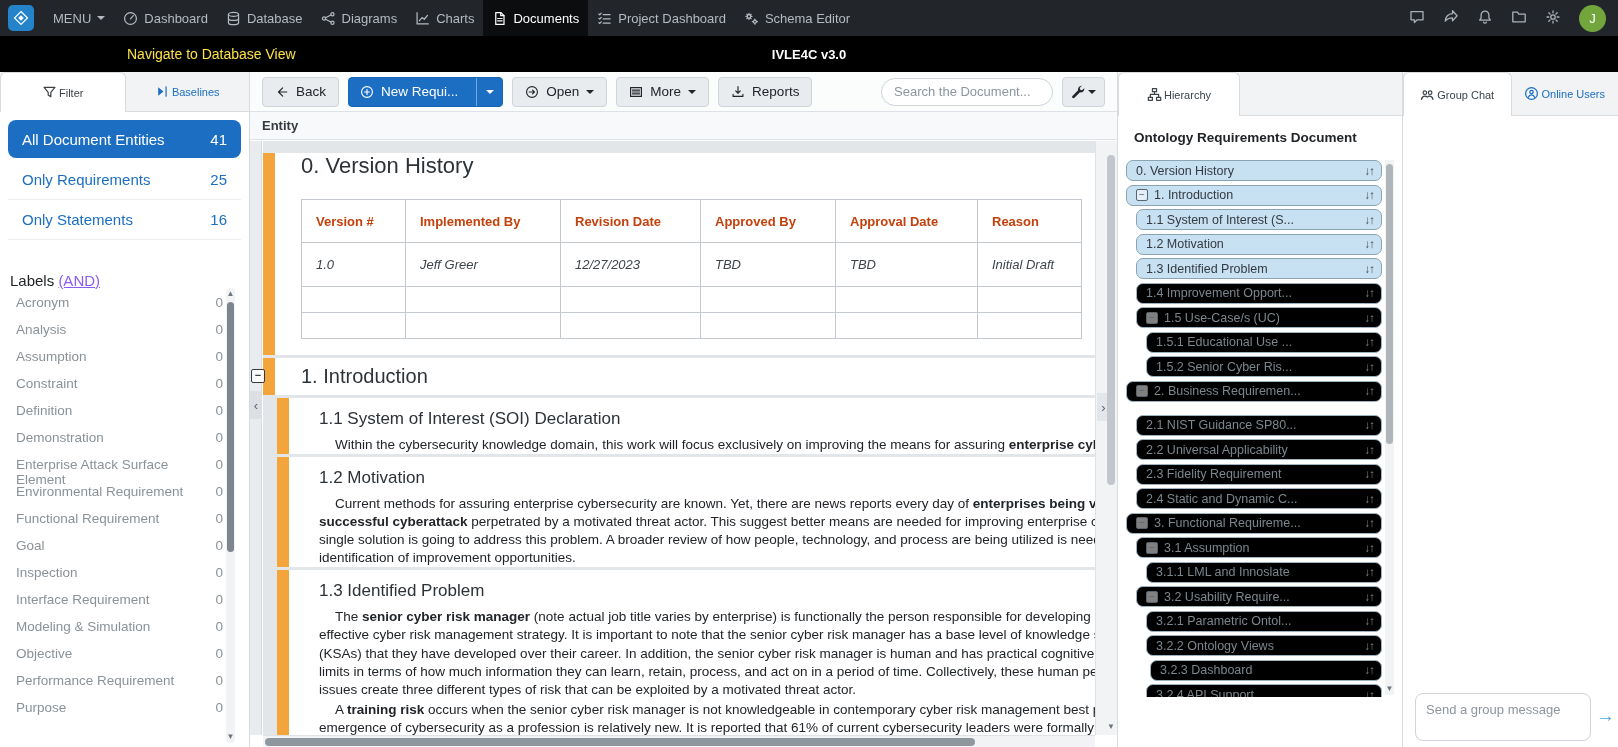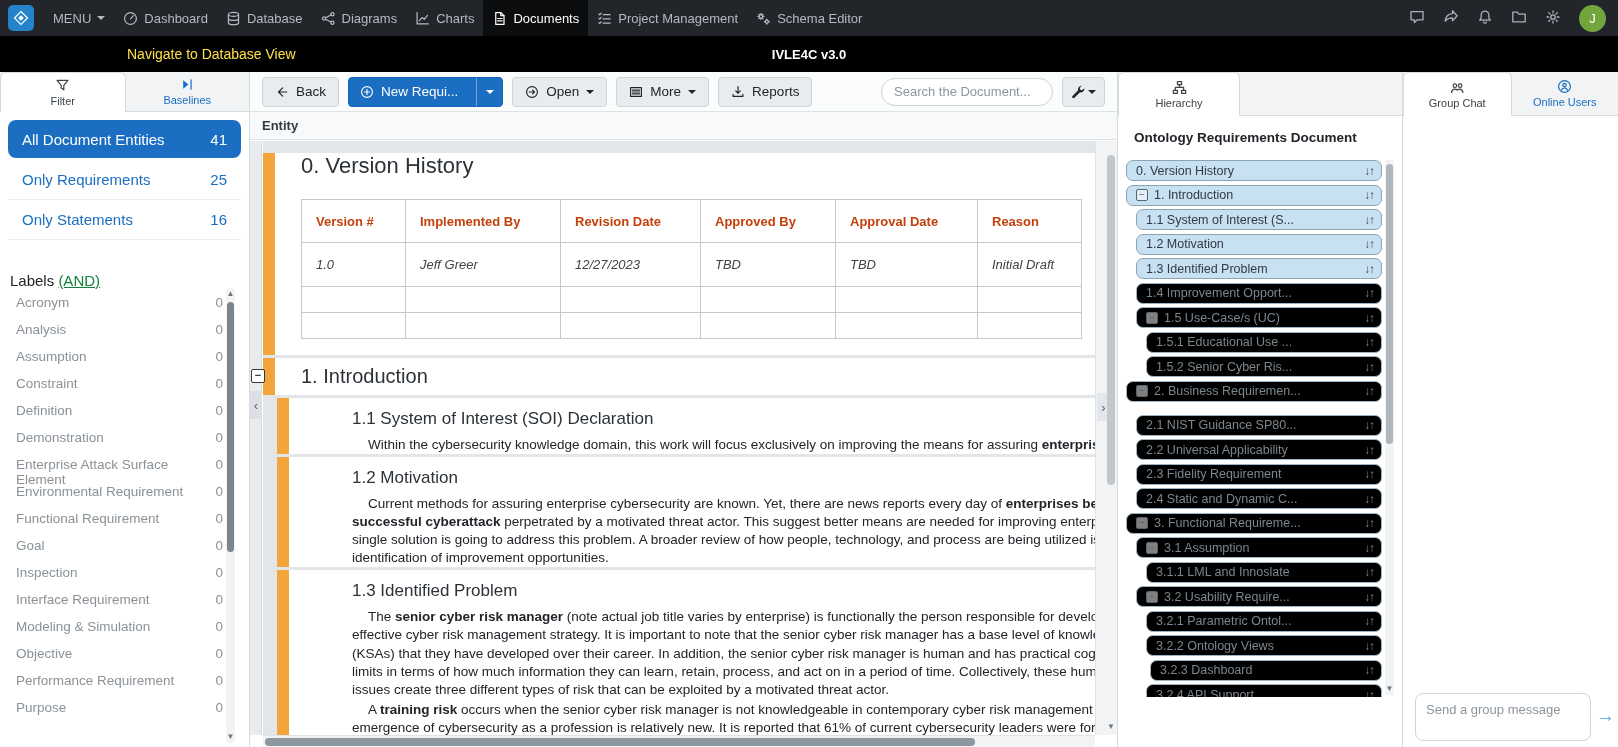--- a/index.html
+++ b/index.html
@@ -22,33 +22,33 @@
   
   .titlebar { height:36px; background:#000; position:relative; color:#fff; }
   .tb-title { position:absolute; left:50%; top:50%; transform:translate(-50%,-50%); font-weight:bold; font-size:13px; }
   .tb-tooltip { position:absolute; left:127px; top:50%; transform:translateY(-50%); color:#fde047; font-size:14px; }
 
   
   .main { position:absolute; top:72px; left:0; right:0; bottom:0; display:flex; }
 
   
   .ptabs { display:flex; height:44px; background:#f1f3f5; border-bottom:1px solid #d8dcdf; align-items:stretch; }
-  .ptab { flex:1; display:flex; flex-direction:column; align-items:center; justify-content:center; gap:2px; font-size:11px; color:#1b6ec2; cursor:pointer; }
+  .ptab { flex:1; display:flex; flex-direction:row; align-items:center; justify-content:center; gap:2px; font-size:11px; color:#1b6ec2; cursor:pointer; }
   .ptab .icon { color:#1b6ec2; }
   .ptab.active { background:#fff; color:#3c4349; border:1px solid #d8dcdf; border-bottom:none; border-top-left-radius:6px; border-top-right-radius:6px; margin-bottom:-1px; }
   .ptab.active .icon { color:#3c4349; }
 
   
   .sidebar { width:250px; position:relative; background:#fff; border-right:1px solid #d8dcdf; flex:0 0 auto; }
   .sidebar .ptabs { height:40px; }
   .filters { padding:8px 8px 0; }
   .filter-row { height:40px; display:flex; align-items:center; justify-content:space-between; padding:0 14px; font-size:15px; color:#1b6ec2; border-bottom:1px solid #eceef0; cursor:pointer; }
   .filter-row.selected { height:38px; background:#1b6ec2; color:#fff; border-radius:8px; border-bottom:none; margin-bottom:2px; }
   .labels-head { margin:32px 0 6px 10px; font-size:15px; color:#212529; }
-  .labels-head a { color:#15803d; text-decoration:underline; cursor:pointer; }
+  .labels-head a { color:#8b5cf6; text-decoration:underline; cursor:pointer; }
   .label-row { height:27px; display:flex; align-items:flex-start; justify-content:space-between; padding:0 26px 0 16px; color:#8a9298; font-size:13.5px; cursor:pointer; }
   .side-scroll { position:absolute; right:14px; top:216px; bottom:4px; width:9px; background:#f1f3f5; border-radius:4px; }
   .side-scroll .thumb { position:absolute; left:1px; right:1px; top:14px; height:250px; background:#7d868e; border-radius:4px; }
   .scroll-arrow { position:absolute; left:0; right:0; text-align:center; font-size:8px; color:#6c757d; line-height:10px; }
 
   
   .docpanel { flex:1; min-width:0; position:relative; background:#fff; }
   .toolbar { height:40px; border-bottom:1px solid #dee2e6; display:flex; align-items:center; padding:0 12px; gap:9px; background:#fbfcfc; }
   .btn { height:30px; padding:0 12px; background:#e9ecef; border:1px solid #ced4da; border-radius:4px; font-size:13.5px; color:#212529; display:inline-flex; align-items:center; gap:7px; cursor:pointer; white-space:nowrap; }
   .btn .icon svg { width:14px; height:14px; }
@@ -61,21 +61,21 @@
   .entitybar { height:28px; background:#f8f9fa; border-bottom:1px solid #dee2e6; display:flex; align-items:center; padding-left:12px; font-weight:bold; font-size:13px; color:#343a40; }
 
   .docbody { position:absolute; top:69px; left:0; right:0; bottom:0; }
   .gutter { position:absolute; left:0; top:0; bottom:12px; width:12px; background:#e9ecef; border-right:1px solid #d8dcdf; z-index:3; }
   .minusbox { position:absolute; left:1px; top:228px; width:14px; height:14px; background:#fff; border:1.5px solid #343a40; border-radius:2px; font:bold 11px/11px "Liberation Sans",sans-serif; text-align:center; color:#343a40; cursor:pointer; z-index:4; }
   .gchev { position:absolute; left:0; top:250px; width:12px; height:28px; background:#dcdfe3; border-radius:0 4px 4px 0; color:#5b646c; font-size:13px; display:flex; align-items:center; justify-content:center; cursor:pointer; }
   .docscroll { position:absolute; left:13px; right:22px; top:0; bottom:12px; overflow:hidden; background:#e3e6e9; }
   .docinner { width:955px; }
   .card { position:relative; background:#fff; margin-bottom:3px; }
   .card .obar { position:absolute; left:0; top:0; bottom:0; width:12px; background:#f3a43b; }
-  .card.child { margin-left:14px;padding-left:33px; }
+  .card.child { margin-left:14px; }
   .h2 { font-size:22px; font-weight:400; color:#2c3237; margin:12px 0 0 38px; }
   .h3 { font-size:20px; font-weight:400; color:#2c3237; padding:7px 0 7px 38px; }
   .h4 { font-size:17px; font-weight:400; color:#2c3237; margin:0; padding:11px 0 7px 42px; }
   .card p { margin:0 6px 2px 42px; width:881px; font-size:13.5px; line-height:1.34; color:#212529; text-indent:16px; }
   .b { font-weight:bold; }
   .s0 { padding-bottom:16px; }
   .s-last { padding-bottom:60px; margin-bottom:0; }
   table.vh { margin:20px 0 0 38px; border-collapse:collapse; table-layout:fixed; width:780px; background:#fff; }
   table.vh th, table.vh td { border:1px solid #c3c9ce; padding:0 14px; font-size:13px; text-align:left; overflow:hidden; white-space:nowrap; }
   table.vh th { height:43px; font-weight:bold; color:#c2410c; }
@@ -173,21 +173,21 @@
         </span>
         <span>Documents</span>
       </div>
       <div class="nav-item">
         <span class="icon">
           <svg viewBox="0 0 16 16" fill="none" stroke="currentColor" stroke-width="1.3" stroke-linecap="round" stroke-linejoin="round">
             <path d="M2 3.2l.9.9 1.6-1.8M2 7.8l.9.9 1.6-1.8M2 12.4l.9.9 1.6-1.8"></path>
             <path d="M6.6 3.8h7.4M6.6 8.4h7.4M6.6 13h7.4"></path>
           </svg>
         </span>
-        <span>Project Management</span>
+        <span>Project Dashboard</span>
       </div>
       <div class="nav-item">
         <span class="icon">
           <svg viewBox="0 0 16 16" fill="none" stroke="currentColor" stroke-width="1.3" stroke-linecap="round" stroke-linejoin="round">
             <circle cx="5.3" cy="5.8" r="1.9"></circle>
             <path d="M5.3 2.6v1.3M5.3 7.7v1.3M2.1 5.8h1.3M7.2 5.8h1.3M3 3.5l.9.9M6.7 7.2l.9.9M7.6 3.5l-.9.9M3.9 7.2l-.9.9"></path>
             <circle cx="11.6" cy="11.4" r="1.6"></circle>
             <path d="M11.6 8.7v1.1M11.6 13v1.1M8.9 11.4H10M13.2 11.4h1.1"></path>
           </svg>
         </span>

